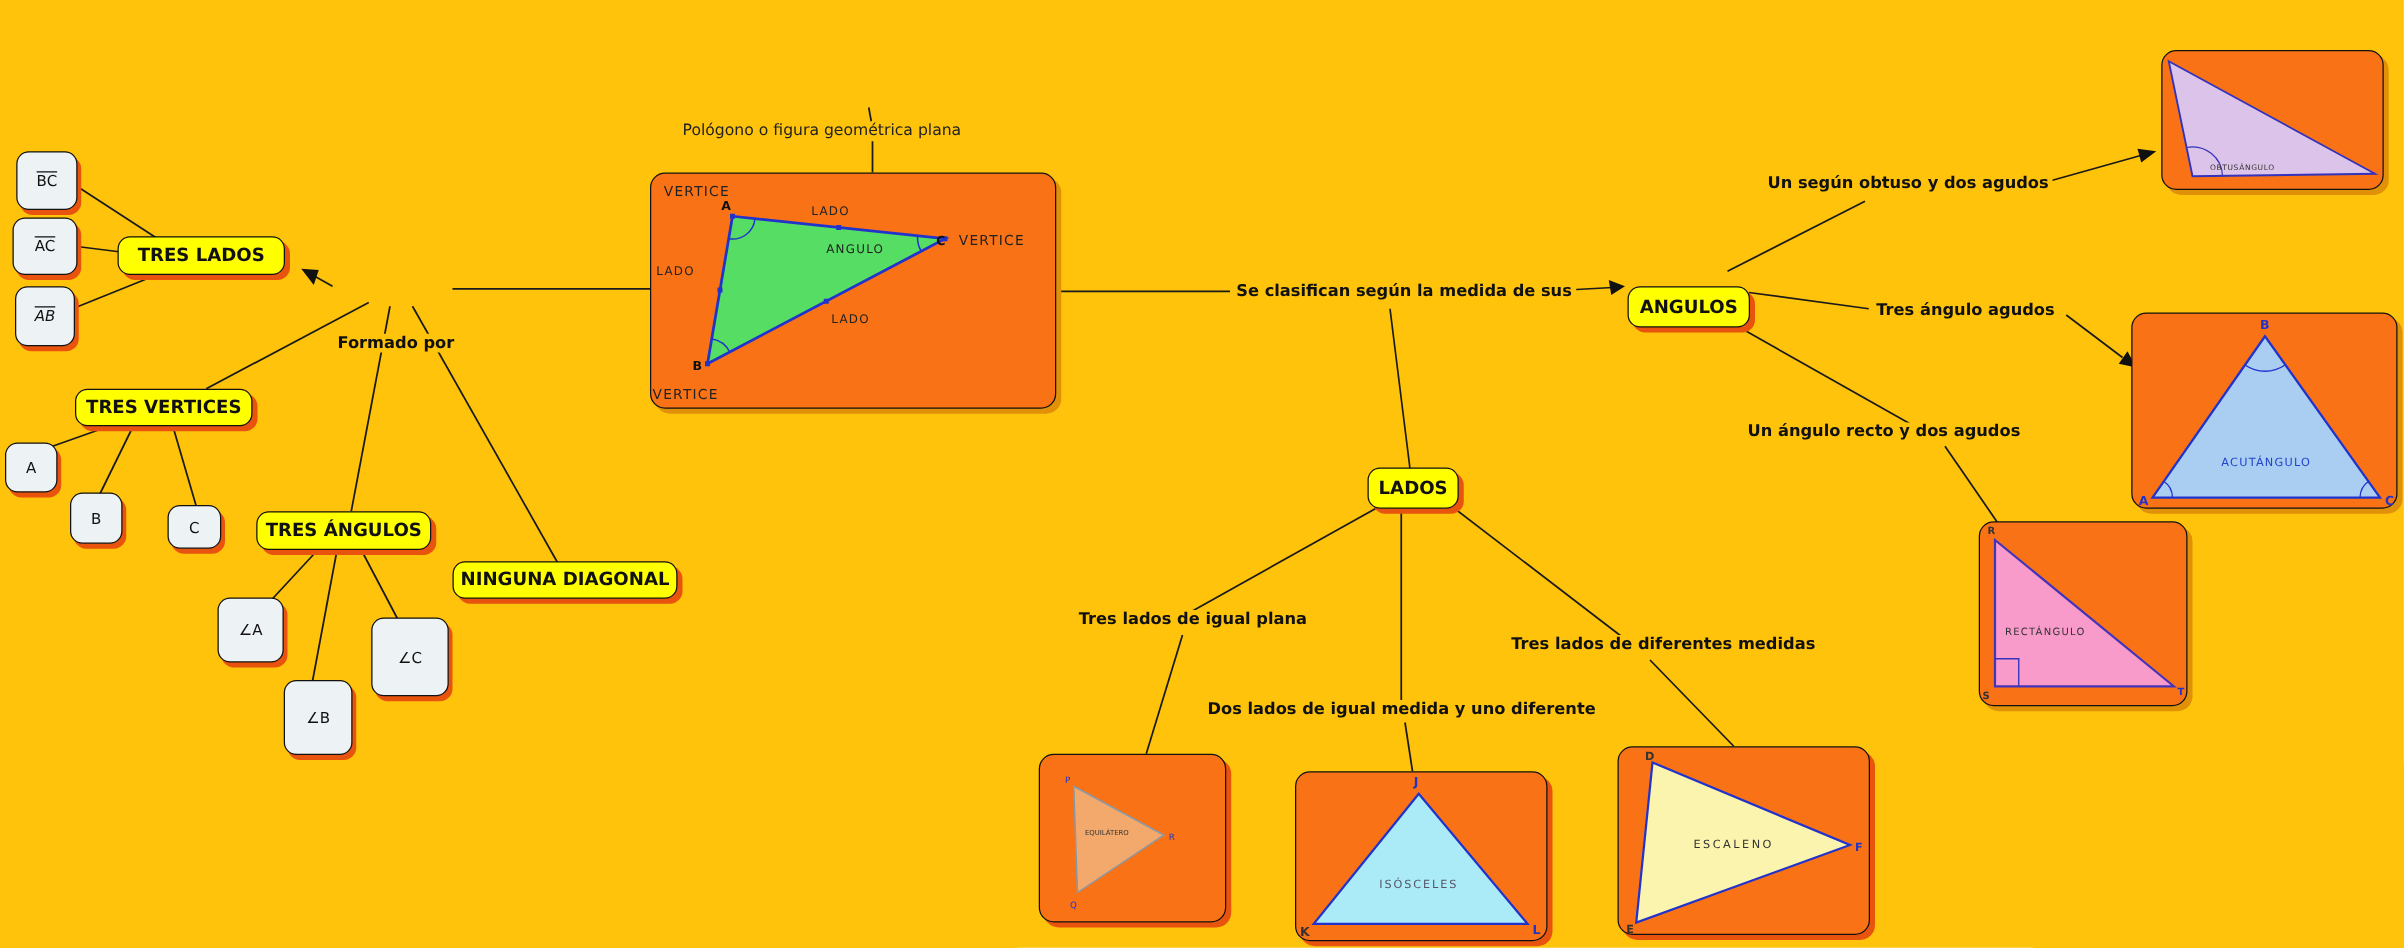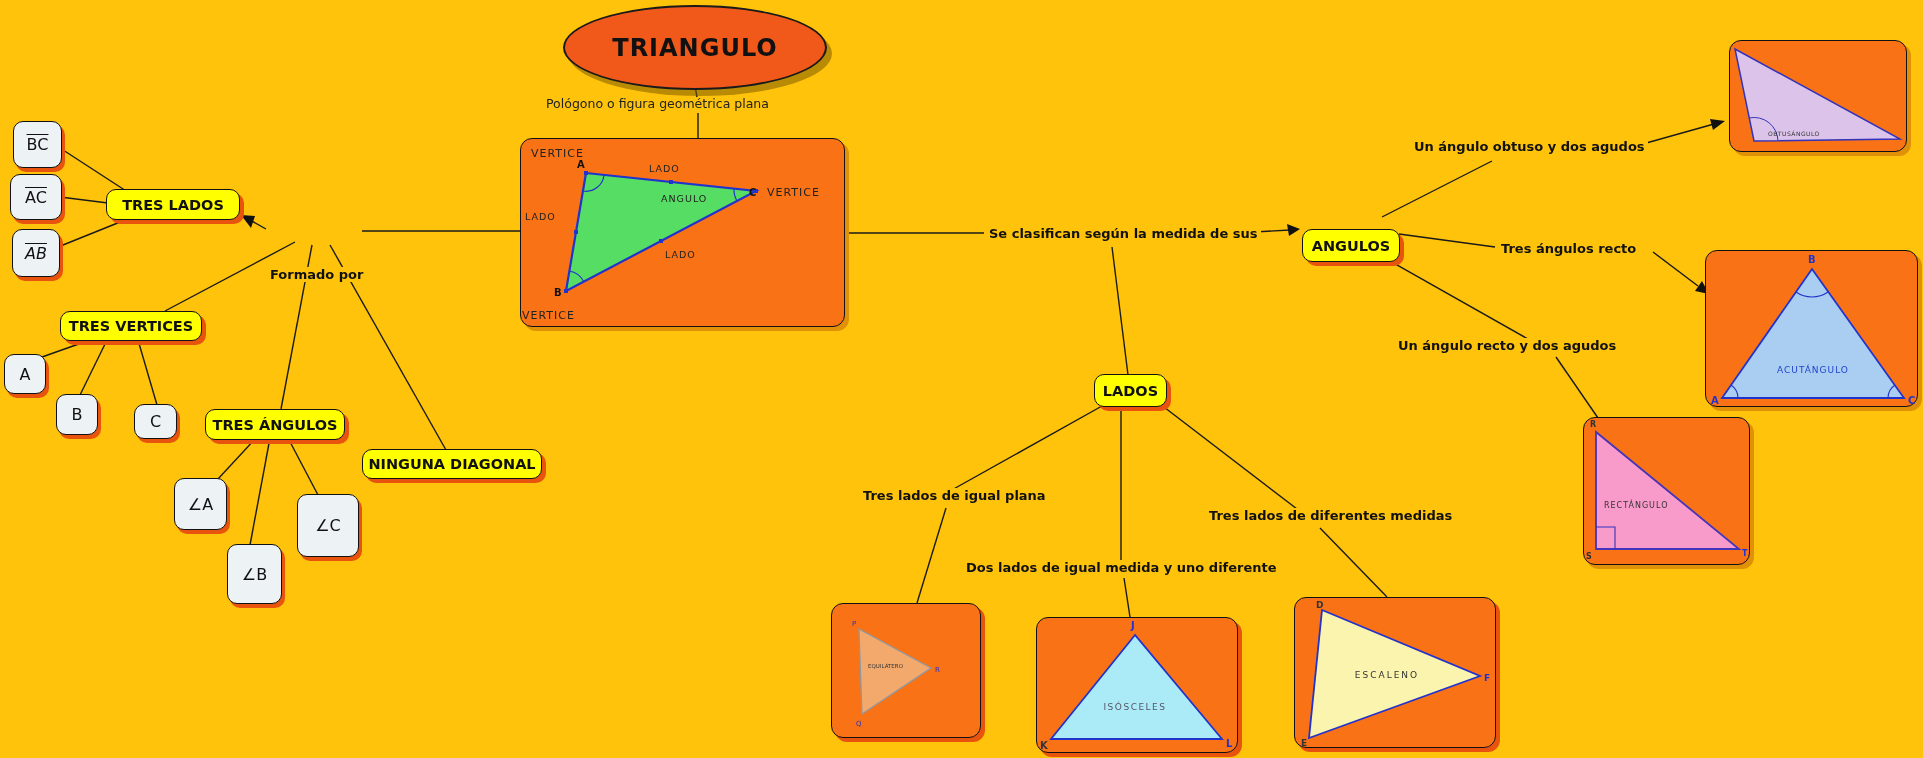--- a/index.html
+++ b/index.html
@@ -9,21 +9,21 @@
   .abs{position:absolute;}
   .ellipse{display:flex;align-items:center;justify-content:center;background:#F1591A;
     border:2px solid #1a1a1a;border-radius:50%;box-shadow:5px 6px 0 rgba(128,92,0,.55);z-index:2;}
   .ellipse span{font-weight:bold;font-size:24px;color:#111;letter-spacing:1px;}
   .subtitle{font-size:12.5px;color:#222;text-align:center;z-index:2;}
   .ynode{display:flex;align-items:center;justify-content:center;background:#FFFF00;
     border:1.6px solid #111;border-radius:10px;box-shadow:4px 4px 0 #E8530E;
     font-weight:bold;font-size:14.5px;color:#111;z-index:2;white-space:nowrap;}
   .sbox{display:flex;align-items:center;justify-content:center;background:#EDF2F4;
     border:1.6px solid #111;border-radius:10px;box-shadow:3px 4px 0 #E8530E;
-    font-size:16px;color:#111;z-index:2;}
+    font-size:12px;color:#111;z-index:2;}
   .sbox .ov{text-decoration:overline;}
   .card{background:#f97316;border:1.6px solid #111;border-radius:12px;z-index:1;}
   .sh-or{box-shadow:4px 4px 0 #E09108;}
   .sh-rd{box-shadow:4px 4px 0 #E8530E;}
   .linklabel{font-weight:bold;font-size:13px;color:#111;background:#FFC30B;
     padding:0 3px;z-index:2;white-space:nowrap;}
   svg{display:block;}
 </style>
 </head>
 <body>
@@ -65,23 +65,20 @@
       <path d="M1320,528 L1387,597"></path>
     </g>
     <g fill="#111">
       <polygon points="241,215 255,216 251,228"></polygon>
       <polygon points="1300,229 1287,224 1289,236"></polygon>
       <polygon points="1725,121 1713,130 1710,119"></polygon>
       <polygon points="1709,294 1695,291 1702,281"></polygon>
     </g>
   </svg>
 
-  <div class="abs ellipse" style="left:563px;top:5px;width:260px;height:81px;">
-    <span>TRIANGULO</span>
-  </div>
   <div class="abs subtitle" style="left:545px;top:96px;width:225px;">Pológono o figura geométrica plana</div>
 
   <div class="abs card sh-or" style="left:520px;top:138px;width:323px;height:187px;">
     <svg width="323" height="187" viewBox="0 0 323 187">
       <polygon points="65,34 235,52 45,152" fill="#55DE63" stroke="#2233CC" stroke-width="2.2"></polygon>
       <g stroke="#2233CC" stroke-width="1.2" fill="none">
         <path d="M62,52 A18,18 0 0 0 83,36"></path>
         <path d="M48,132 A20,20 0 0 1 63,143"></path>
         <path d="M213,50 A22,22 0 0 0 216,62"></path>
       </g>
@@ -114,41 +111,41 @@
 
   <div class="abs sbox" style="left:13px;top:121px;width:47px;height:45px;">
       <span class="ov">BC</span>
     </div>
   <div class="abs sbox" style="left:10px;top:174px;width:50px;height:44px;">
       <span class="ov">AC</span>
     </div>
   <div class="abs sbox" style="left:12px;top:229px;width:46px;height:46px;font-style:italic;">
       <span class="ov">AB</span>
     </div>
-  <div class="abs ynode" style="left:106px;top:189px;width:132px;height:29px;">TRES LADOS</div>
+  <div class="abs ynode" style="left:94px;top:189px;width:132px;height:29px;">TRES LADOS</div>
 
   <div class="abs linklabel" style="left:267px;top:223px;margin-top:44px;">Formado por</div>
 
   <div class="abs ynode" style="left:60px;top:311px;width:140px;height:28px;">TRES VERTICES</div>
   <div class="abs sbox" style="left:4px;top:354px;width:40px;height:38px;">A</div>
   <div class="abs sbox" style="left:56px;top:394px;width:40px;height:39px;">B</div>
   <div class="abs sbox" style="left:134px;top:404px;width:41px;height:33px;">C</div>
 
   <div class="abs ynode" style="left:205px;top:409px;width:138px;height:29px;">TRES ÁNGULOS</div>
   <div class="abs ynode" style="left:362px;top:449px;width:178px;height:28px;">NINGUNA DIAGONAL</div>
   <div class="abs sbox" style="left:174px;top:478px;width:51px;height:50px;">∠A</div>
   <div class="abs sbox" style="left:227px;top:544px;width:53px;height:58px;">∠B</div>
   <div class="abs sbox" style="left:297px;top:494px;width:60px;height:61px;">∠C</div>
 
   <div class="abs linklabel" style="left:986px;top:226px;">Se clasifican según la medida de sus</div>
   <div class="abs ynode" style="left:1302px;top:217px;width:96px;height:31px;margin-top:12px;">ANGULOS</div>
   <div class="abs ynode" style="left:1094px;top:374px;width:71px;height:31px;">LADOS</div>
 
-  <div class="abs linklabel" style="left:1411px;top:139px;">Un ángulo obtuso y dos agudos</div>
-  <div class="abs linklabel" style="left:1498px;top:241px;">Tres ángulos recto</div>
+  <div class="abs linklabel" style="left:1411px;top:139px;">Un según obtuso y dos agudos</div>
+  <div class="abs linklabel" style="left:1498px;top:241px;">Tres ángulo agudos</div>
   <div class="abs linklabel" style="left:1395px;top:338px;">Un ángulo recto y dos agudos</div>
   <div class="abs linklabel" style="left:860px;top:488px;">Tres lados de igual plana</div>
   <div class="abs linklabel" style="left:963px;top:560px;">Dos lados de igual medida y uno diferente</div>
   <div class="abs linklabel" style="left:1206px;top:508px;">Tres lados de diferentes medidas</div>
 
   <div class="abs card sh-or" style="left:1729px;top:40px;width:176px;height:110px;">
     <svg width="176" height="110" viewBox="0 0 176 110">
       <polygon points="5,8 170,98 24,100" fill="#DCC3EA" stroke="#3333BB" stroke-width="1.5"></polygon>
       <path d="M19,77 A24,24 0 0 1 48,100" stroke="#3333BB" stroke-width="1" fill="none"></path>
       <text x="38" y="95" font-size="6" letter-spacing="0.5" fill="#333">OBTUSÁNGULO</text>

